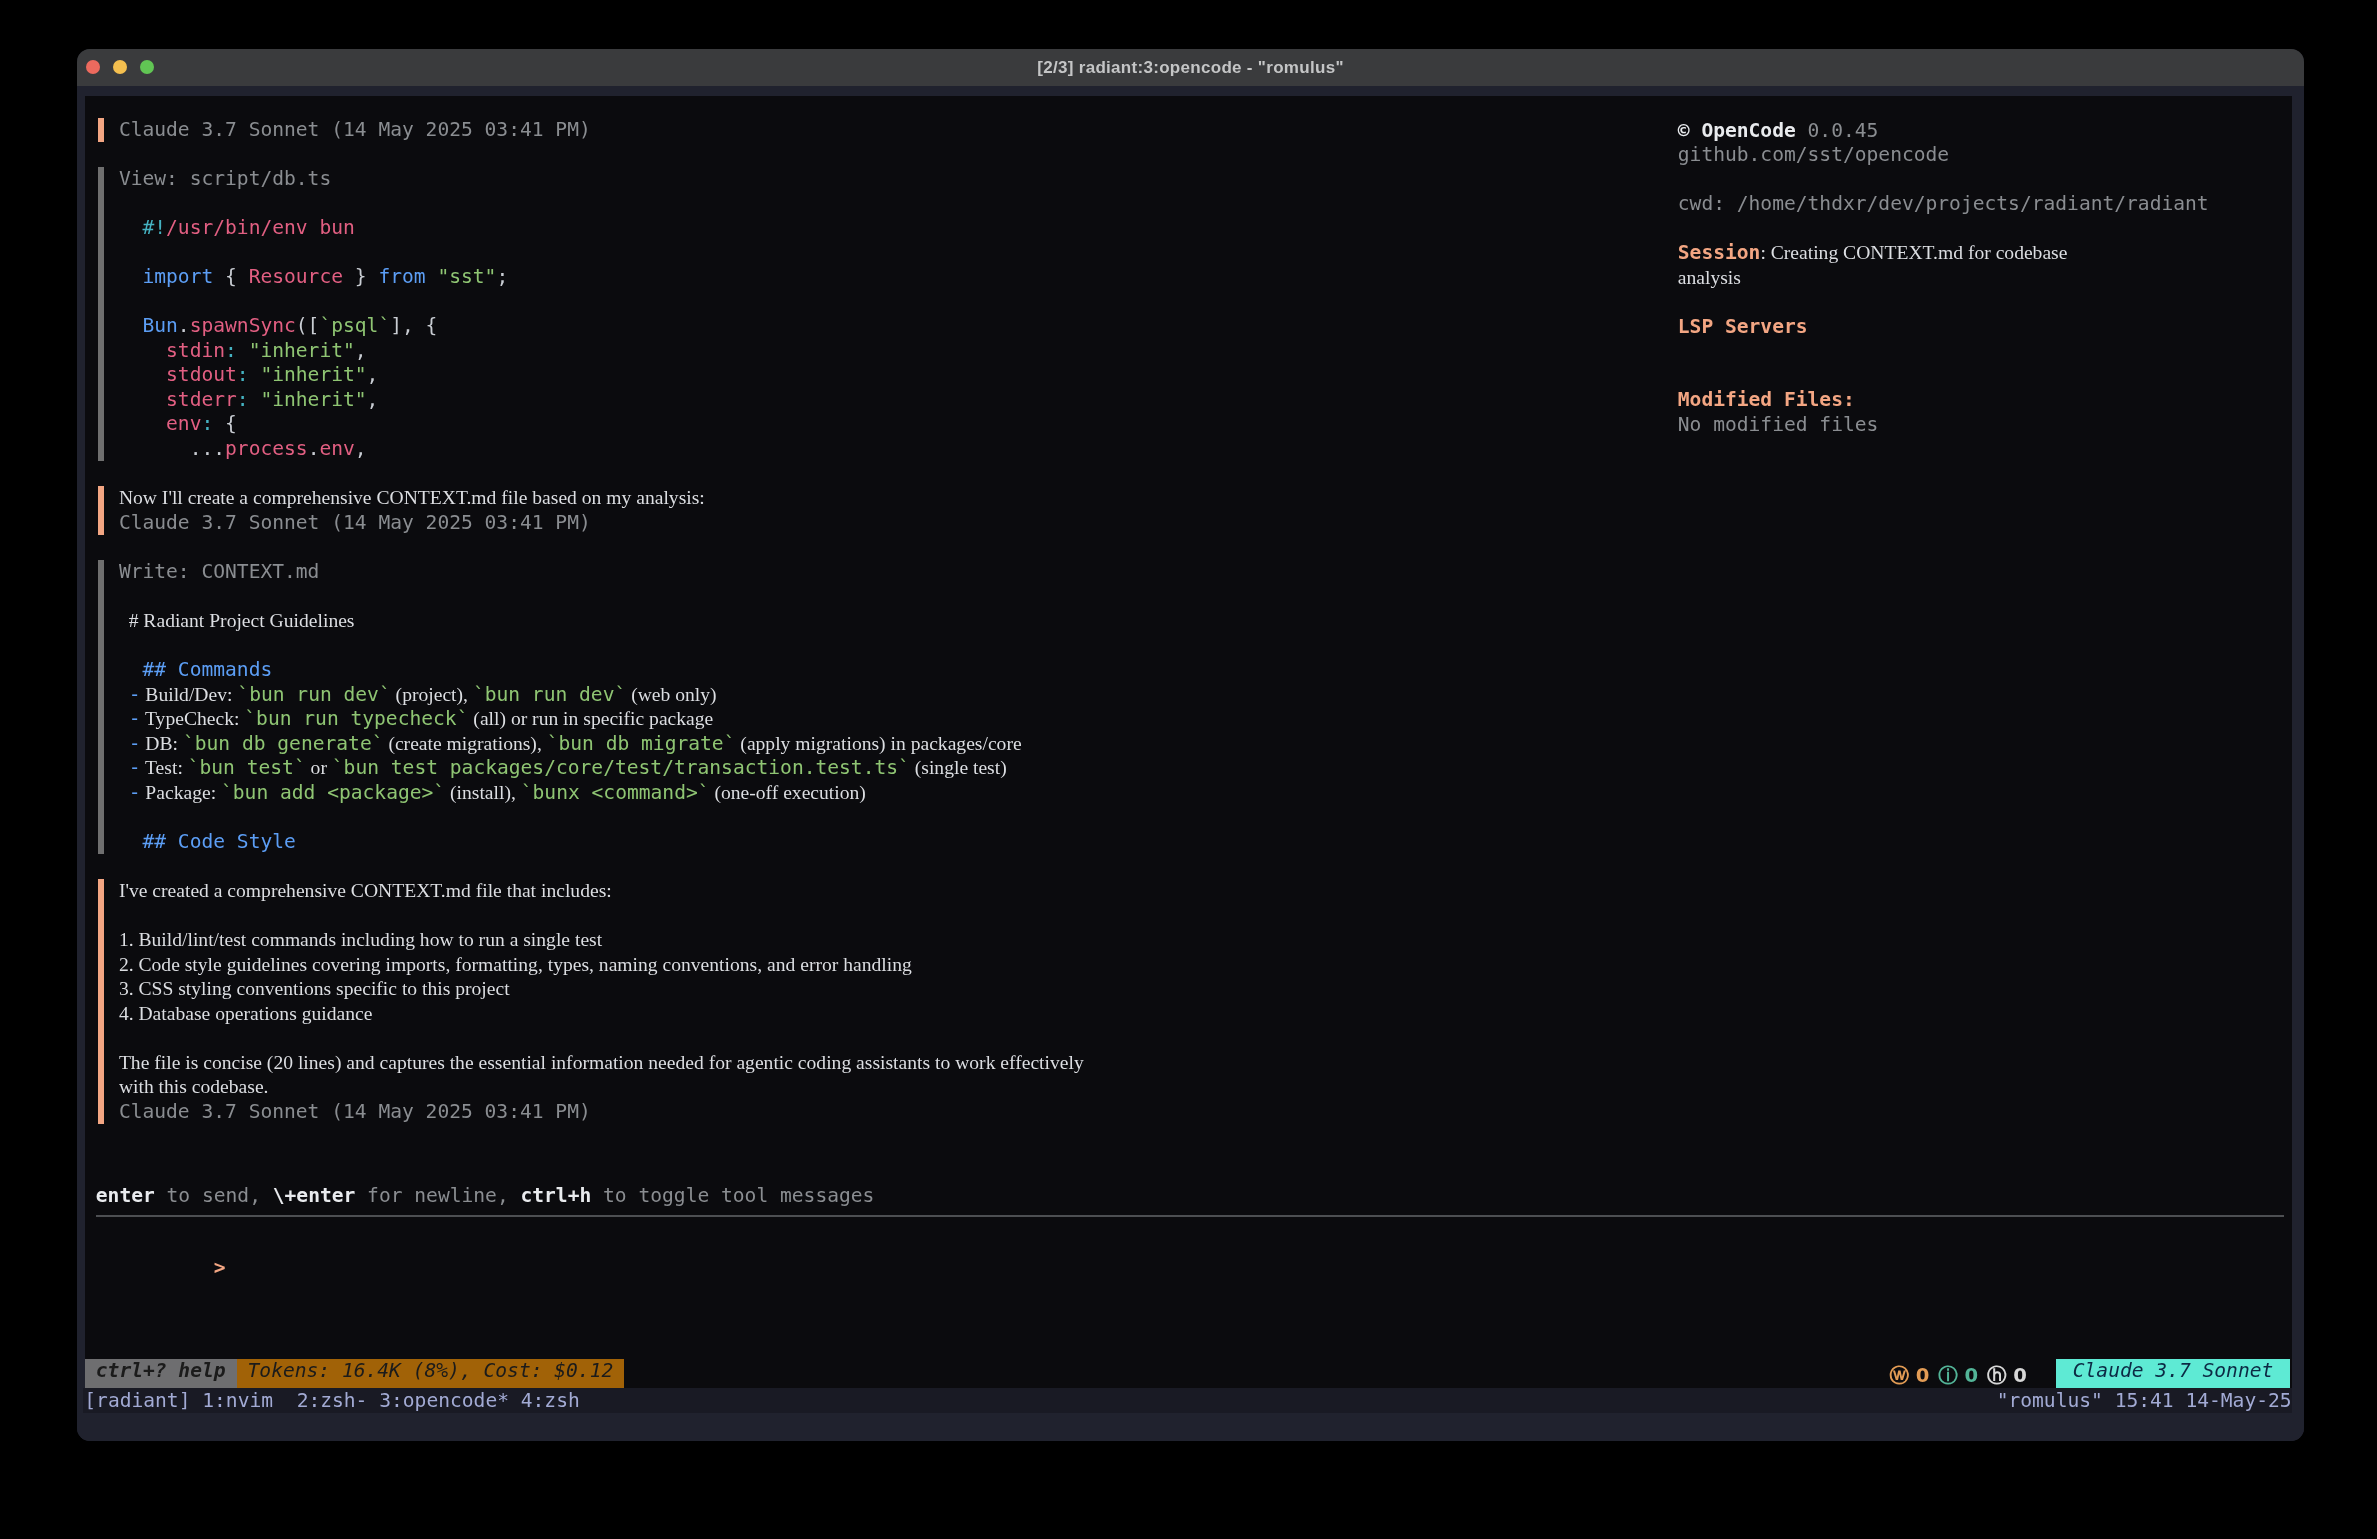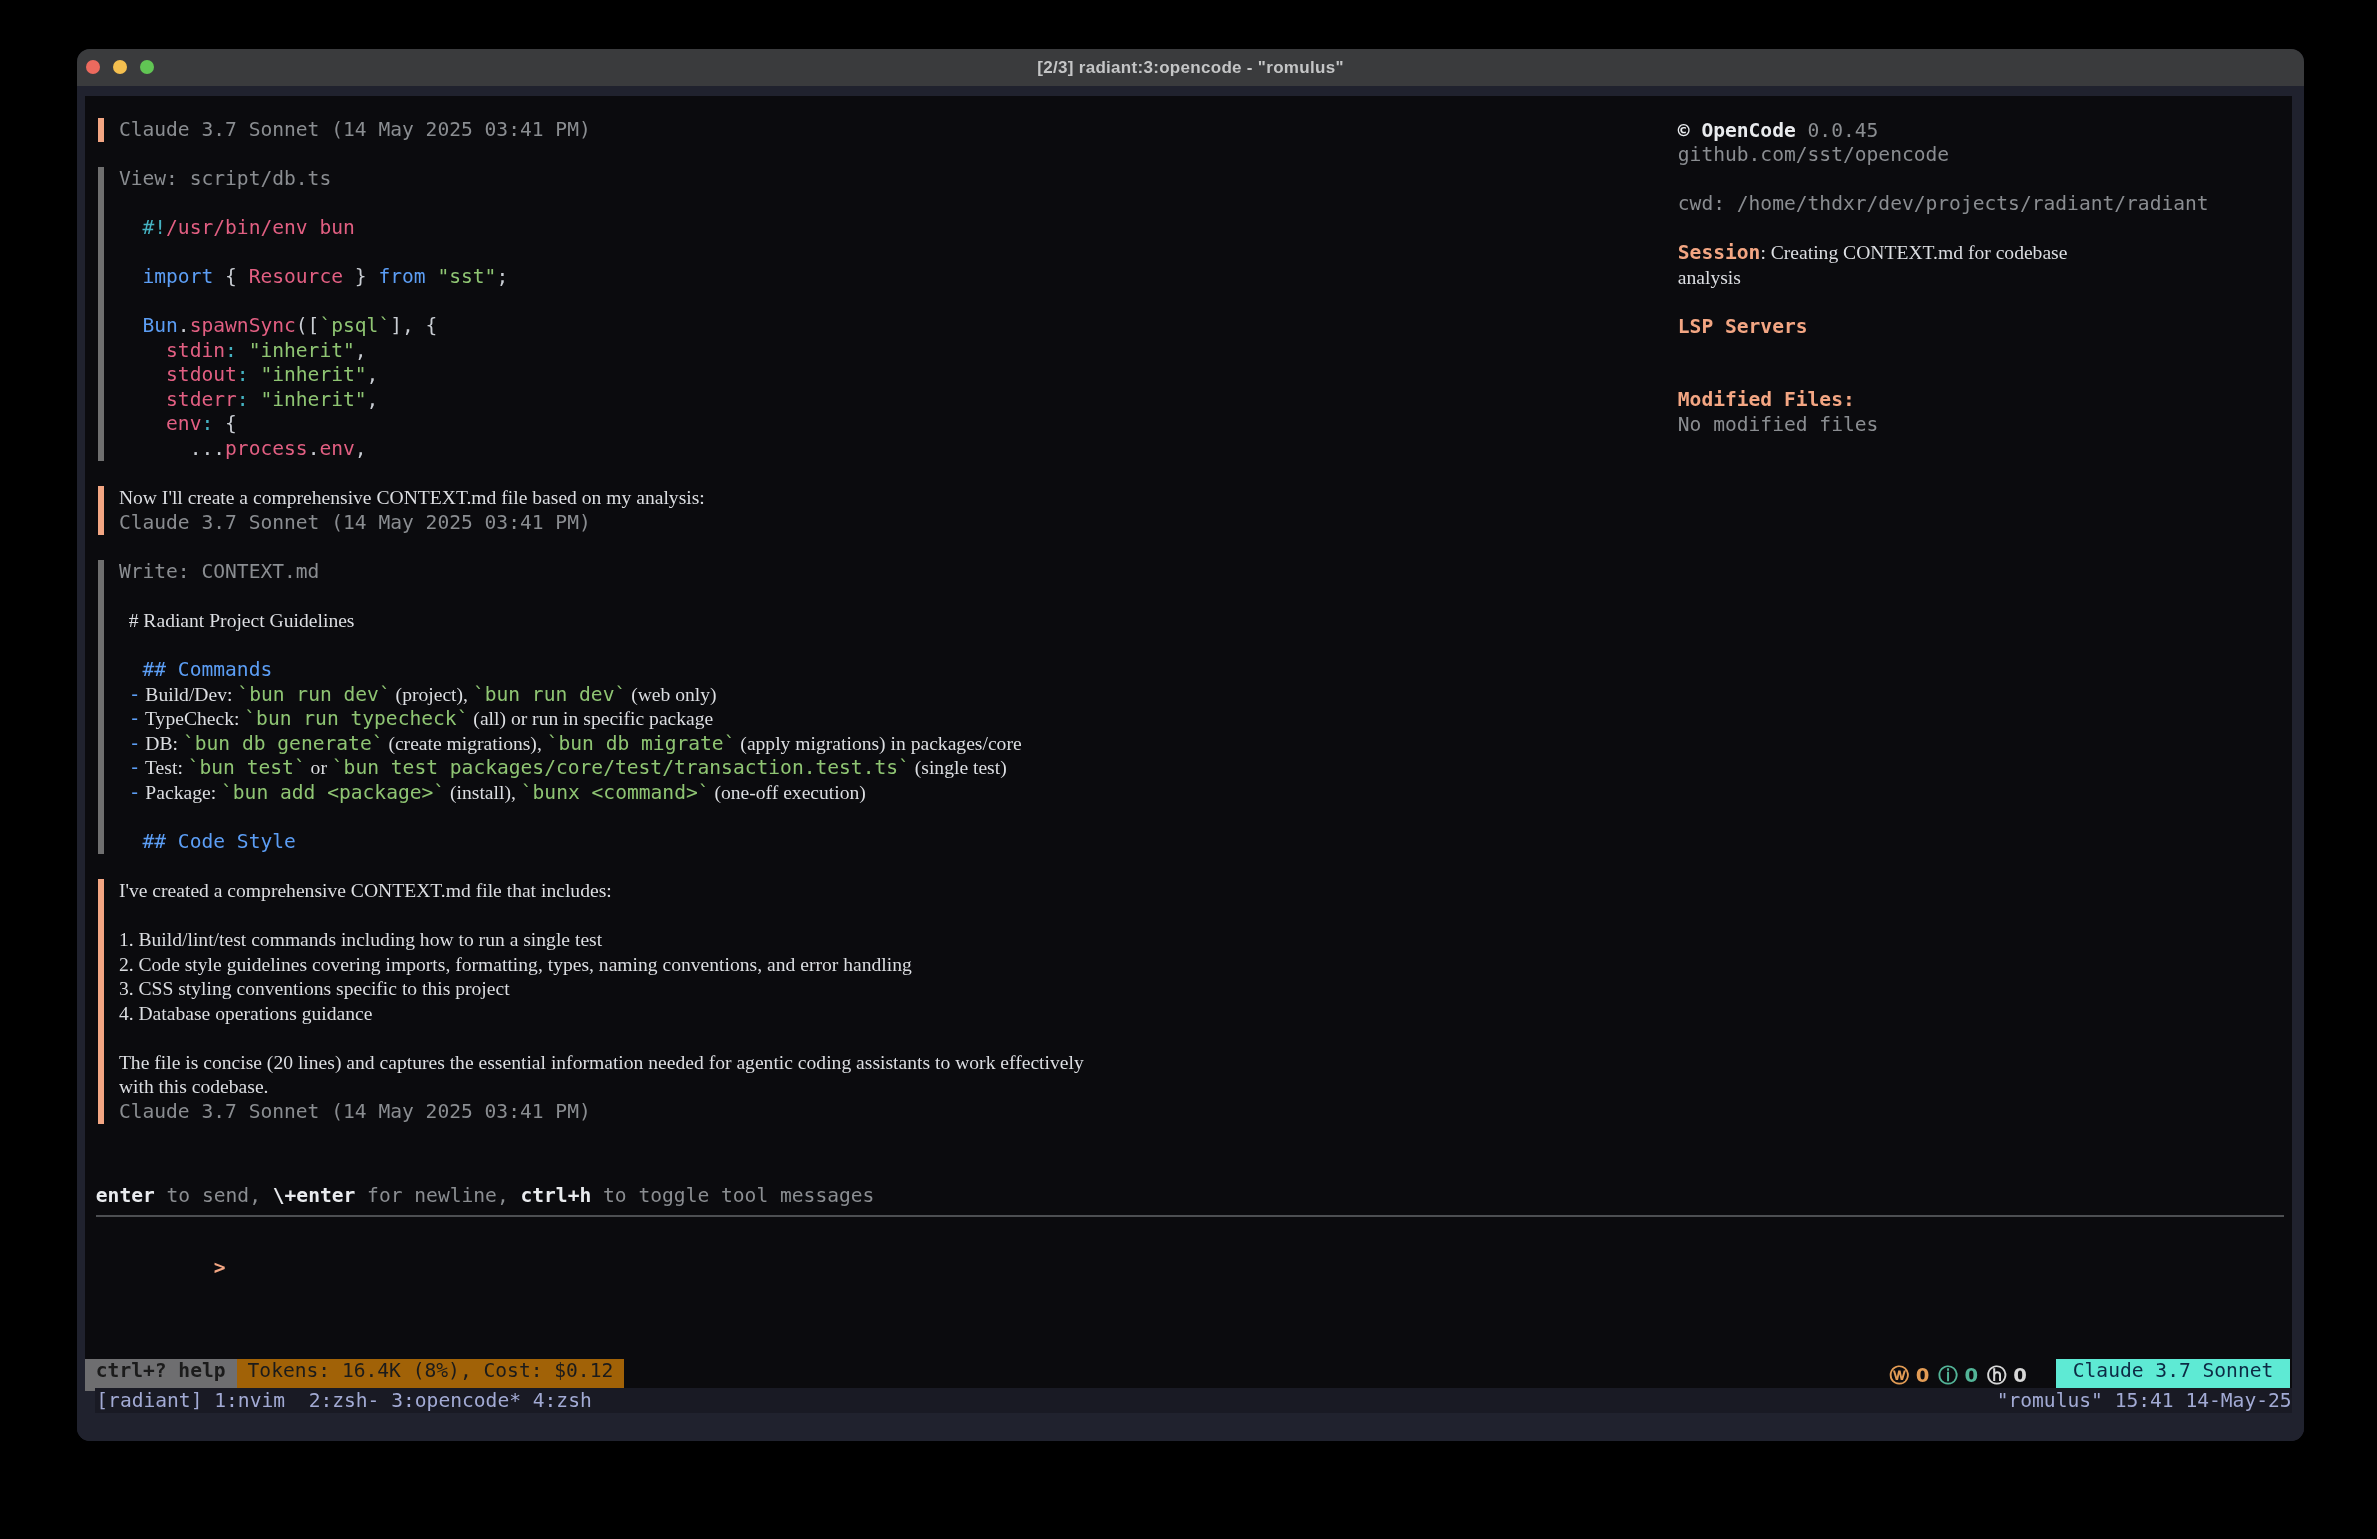--- a/index.html
+++ b/index.html
@@ -49,32 +49,32 @@
   .separator { height:2px; background:#4d4f52; margin-top:6.5px; }
   .prompt-row { margin-top:14.4px; }
   .prompt-char { color:#f3a683; font-weight:bold; font-size:19.6px; }
 
   
   .sidebar { position:absolute; left:1593px; top:23px; width:607px; }
 
   
   .status-row { position:absolute; left:0; right:1.3px; bottom:0.7px; height:24px;
                 display:flex; align-items:center; font-size:19.6px; }
-  .badge { height:32px; line-height:24px; white-space:pre; }
+  .badge { height:32px; line-height:24px; white-space:pre;font-style:italic; }
   .badge-help   { background:#6e6e70; color:#1b1b1b; font-weight:bold; padding:0 11px; }
   .badge-tokens { background:#a16207; color:#1b1b1b; padding:0 11px; }
   .status-spacer { flex:1; }
   .diagnostics { display:flex; align-items:center; gap:9px; margin-right:29px;
                  font-family:"DejaVu Sans", "DejaVu Sans Mono", sans-serif; }
   .diag-pair { display:flex; align-items:center; gap:6.5px; font-weight:bold; }
   .diag-orange { color:#e39c55; } .diag-teal { color:#53b598; } .diag-white { color:#d8d8d8; }
   .badge-model { background:#5eead4; color:#0c2a44; padding:0 17px; }
 
   
-  .tmux-bar { position:absolute; left:18px; right:12.4px; bottom:28px; height:25px;
+  .tmux-bar { position:absolute; left:6px; right:12.4px; bottom:28px; height:25px;
               background:#191a24; display:flex; justify-content:space-between;
               align-items:center; }
   .tmux-text { font-size:19.6px; line-height:25px; color:#a2aad4; white-space:pre; }
   .tmux-left { padding-left:1.3px; }
 </style>
 </head>
 <body>
 
 <div class="window">
   <div class="titlebar">

